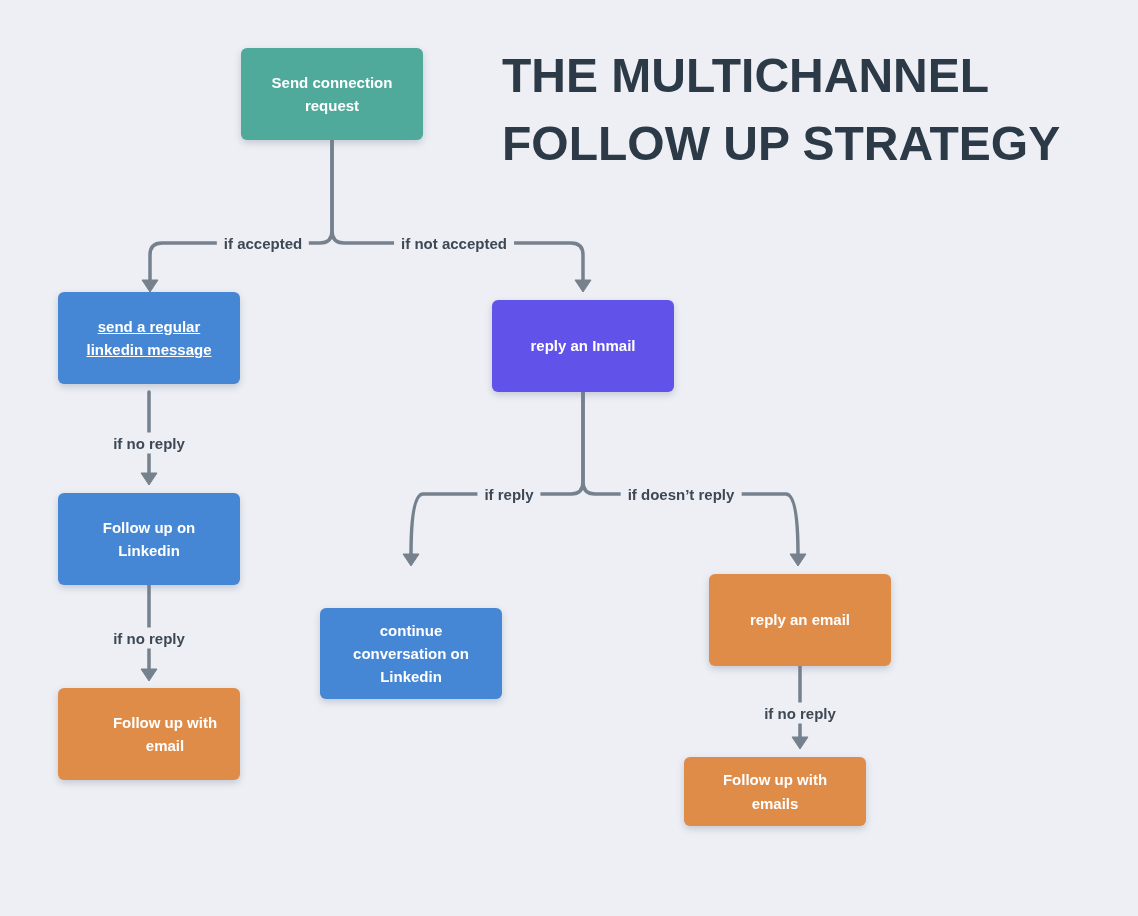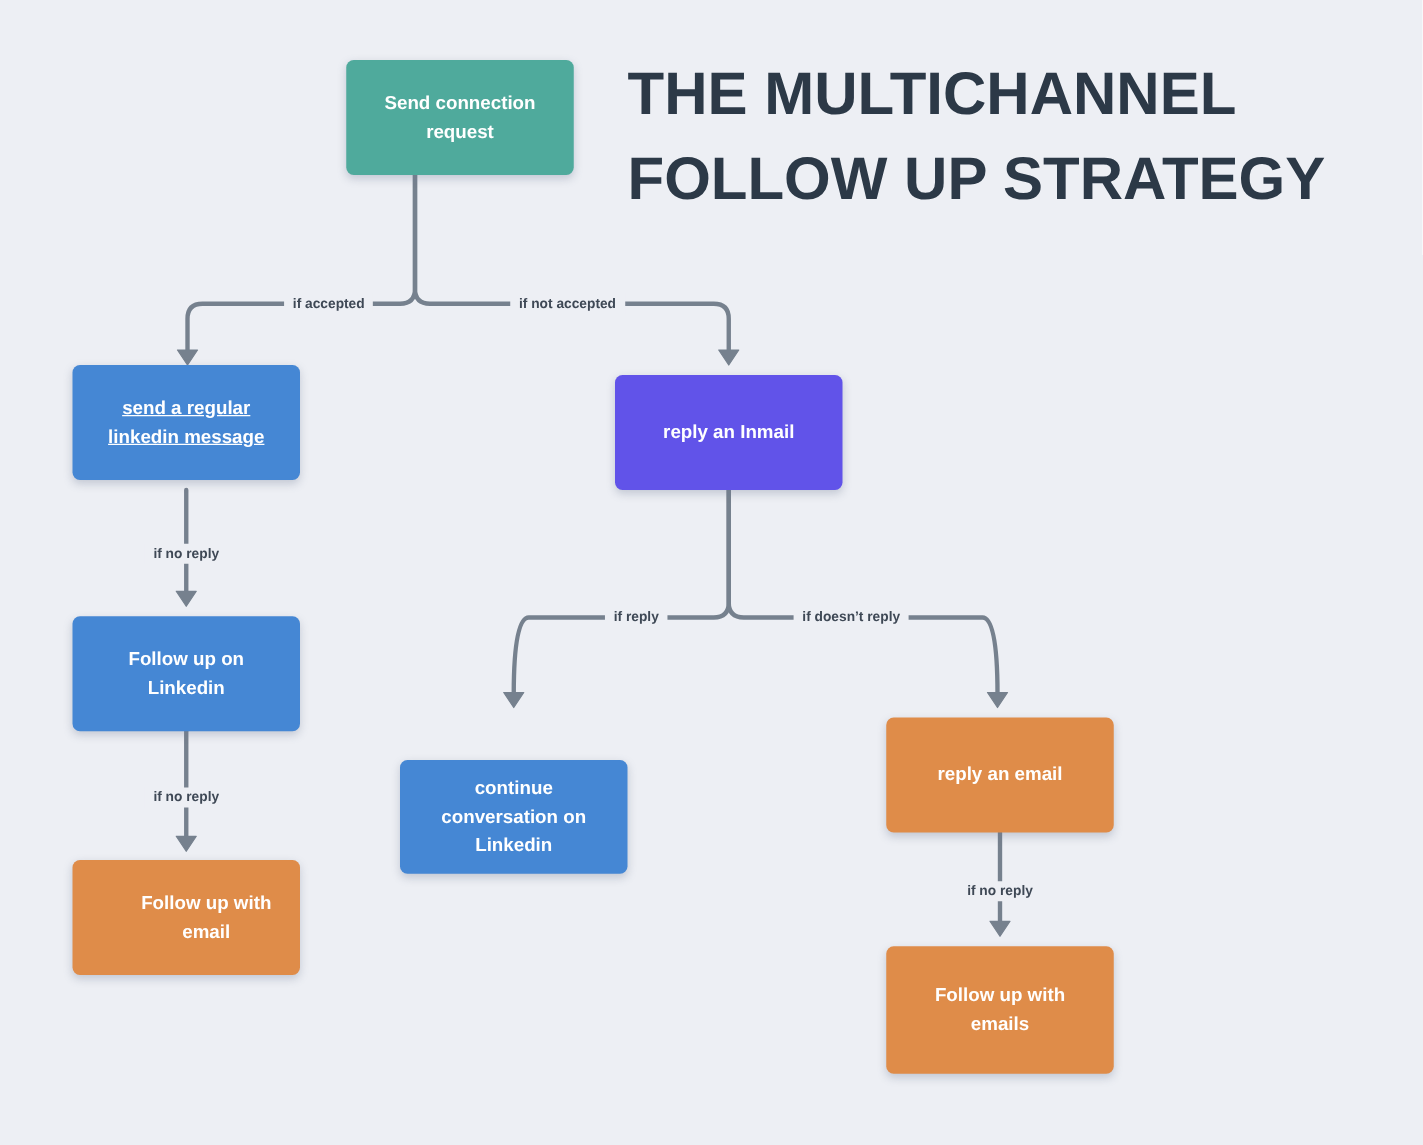--- a/index.html
+++ b/index.html
@@ -46,32 +46,32 @@
     text-align: center;
     color: var(--node-text, #ffffff);
     font-size: 15px;
     font-weight: bold;
     line-height: 1.55;
     padding: 0 18px;
     box-shadow: 0 3px 7px rgba(110, 122, 145, 0.32);
     z-index: 2;
   }
   .node.one-line { padding: 0 6px; }
-  .teal   { background: var(--node-teal,   #4faa9c); margin-left: 36px; }
+  .teal   { background: var(--node-teal,   #4faa9c); }
   .blue   { background: var(--node-blue,   #4587d4); }
   .purple { background: var(--node-purple, #6153e9); }
   .orange { background: var(--node-orange, #df8c49); }
 
   
   .edge-label {
     position: absolute;
     transform: translate(-50%, -50%);
     background: var(--background, #edeff4);
     color: var(--edge-label-text, #3e4855);
-    font-size: 11px;
+    font-size: 15px;
     font-weight: bold;
     white-space: nowrap;
     padding: 2px 7px;
     z-index: 2;
   }
 
   
   .title {
     position: absolute;
     left: 502px;
@@ -132,21 +132,21 @@
   <div class="node purple" style="left:492px; top:300px;">reply an Inmail</div>
 
   <div class="node blue" style="left:58px; top:493px;">Follow up on Linkedin</div>
 
   <div class="node orange one-line" style="left:58px; top:688px;padding-left:38px;">Follow up with email</div>
 
   <div class="node blue" style="left:320px; top:574px; height:91px;margin-top:34px;">continue conversation on Linkedin</div>
 
   <div class="node orange" style="left:709px; top:574px;">reply an email</div>
 
-  <div class="node orange" style="left:709px; top:757px; height:102px;">Follow up with emails</div>
+  <div class="node orange" style="left:684px; top:757px; height:69px;">Follow up with emails</div>
 
   <div class="edge-label" style="left:263px; top:243px;">if accepted</div>
 
   <div class="edge-label" style="left:433px; top:243px;margin-left:21px;">if not accepted</div>
 
   <div class="edge-label" style="left:149px; top:443px;">if no reply</div>
 
   <div class="edge-label" style="left:149px; top:638px;">if no reply</div>
 
   <div class="edge-label" style="left:509px; top:494px;">if reply</div>

